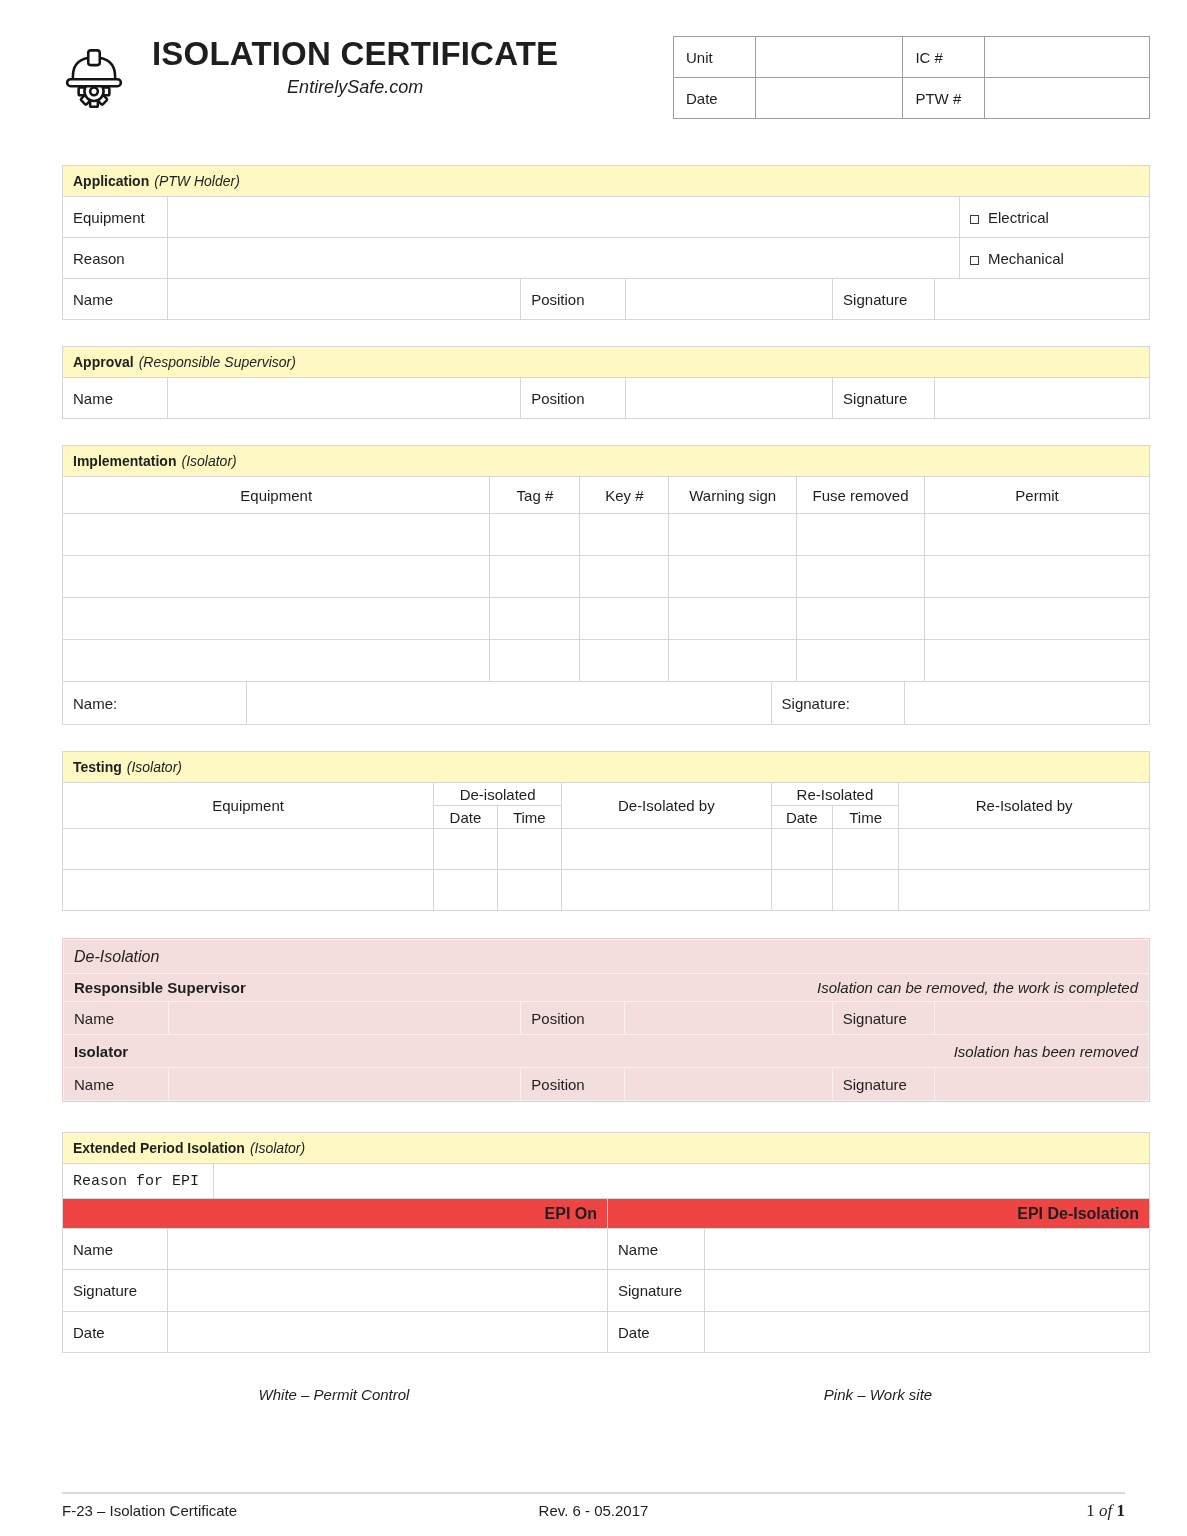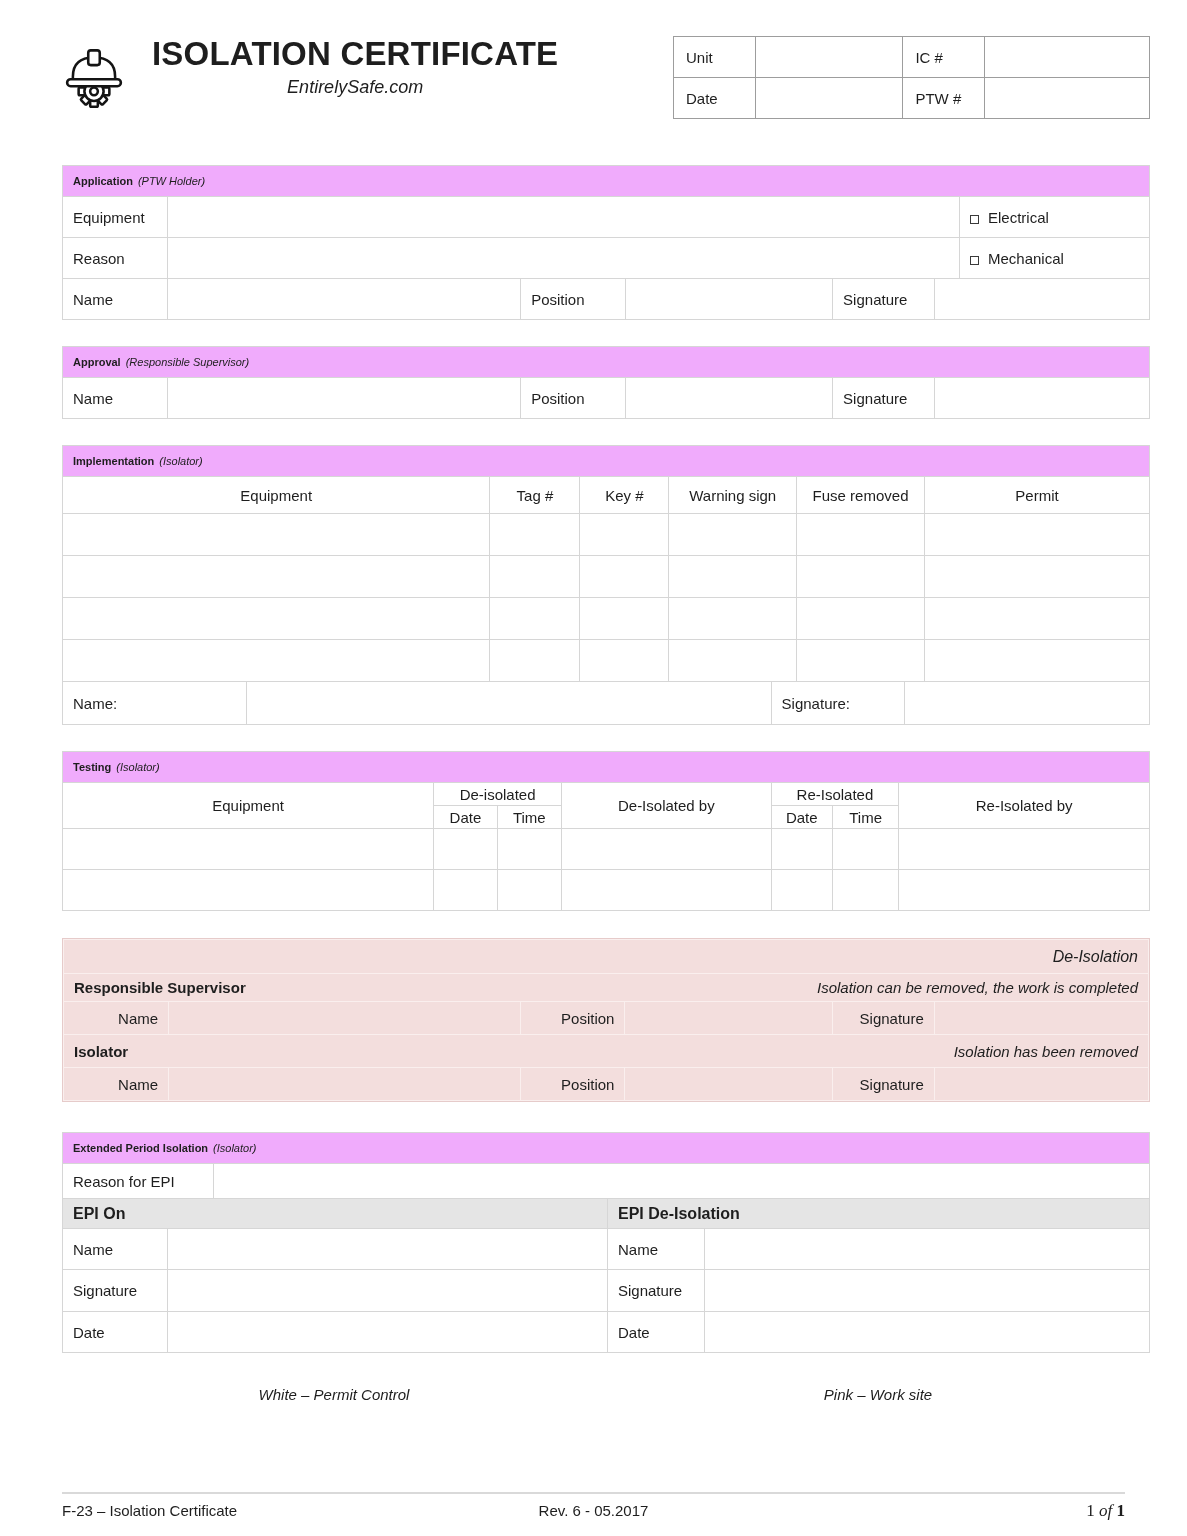--- a/index.html
+++ b/index.html
@@ -15,39 +15,39 @@
   .logo { width:64px; height:76px; flex:0 0 auto; margin-top:2px; }
   .title-block { margin-left:26px; text-align:center; }
   .doc-title { font-size:33px; font-weight:bold; letter-spacing:.2px; line-height:1.1; }
   .doc-subtitle { font-size:18px; font-style:italic; margin-top:5px; }
   .info-table { margin-left:auto; border-collapse:collapse; width:477px; table-layout:fixed; }
   .info-table td { border:1px solid #9d9d9d; height:41px; padding:0 12px; font-size:15px; background:#fff; }
 
   
   .sec { width:100%; border-collapse:collapse; table-layout:fixed; margin-top:26px; }
   .sec td { border:1px solid #d6d6d6; font-size:15px; padding:0 10px; height:41px; background:#fff; overflow:hidden; white-space:nowrap; }
-  .sec tr.bar td { background:#f0abfc; height:31px; font-size:11px; }
+  .sec tr.bar td { background:#fef9c3; height:31px; font-size:14px; }
   .b { font-weight:bold; }
   .it { font-style:italic; }
   .sp { margin-left:5px; }
   .chkbox { display:inline-block; width:9px; height:9px; border:1.5px solid #3a3a3a; margin-right:9px; vertical-align:-1px; background:#fff; }
   .colhead td { height:37px; text-align:center; }
   .small td { height:23px; text-align:center; }
 
   
-  .pink-wrap { border:1px solid #e6cbca; margin-top:27px;text-align:right; }
+  .pink-wrap { border:1px solid #e6cbca; margin-top:27px; }
   .pink { width:100%; border-collapse:collapse; table-layout:fixed; }
   .pink td { border:1px solid #faefee; font-size:15px; padding:0 10px; background:#f3dedd; height:33px; overflow:hidden; white-space:nowrap; }
   .pink tr.t td { height:34px; font-size:16px; font-style:italic; }
   .pink tr.role td { height:28px; }
   .role-line { display:flex; justify-content:space-between; align-items:center; }
 
   
-  .sec tr.subbar td { background:#e5e5e5; height:30px; font-weight:bold; text-align:left; font-size:16px; }
-  .sec tr.reason td { height:35px; }
+  .sec tr.subbar td { background:#ef4444; height:30px; font-weight:bold; text-align:right; font-size:16px; }
+  .sec tr.reason td { height:35px;font-family:Liberation Mono, monospace; }
   .sec tr.epirow td { height:41px; }
 
   
   .copy-notes { display:flex; margin-top:33px; font-style:italic; font-size:15px; }
   .copy-notes span { flex:1; text-align:center; }
   .page-footer {
     position:absolute; left:62px; right:62px; top:1492px;
     border-top:2px solid #d9d9d9; padding-top:7px;
     display:flex; align-items:baseline; font-size:15px;
   }

